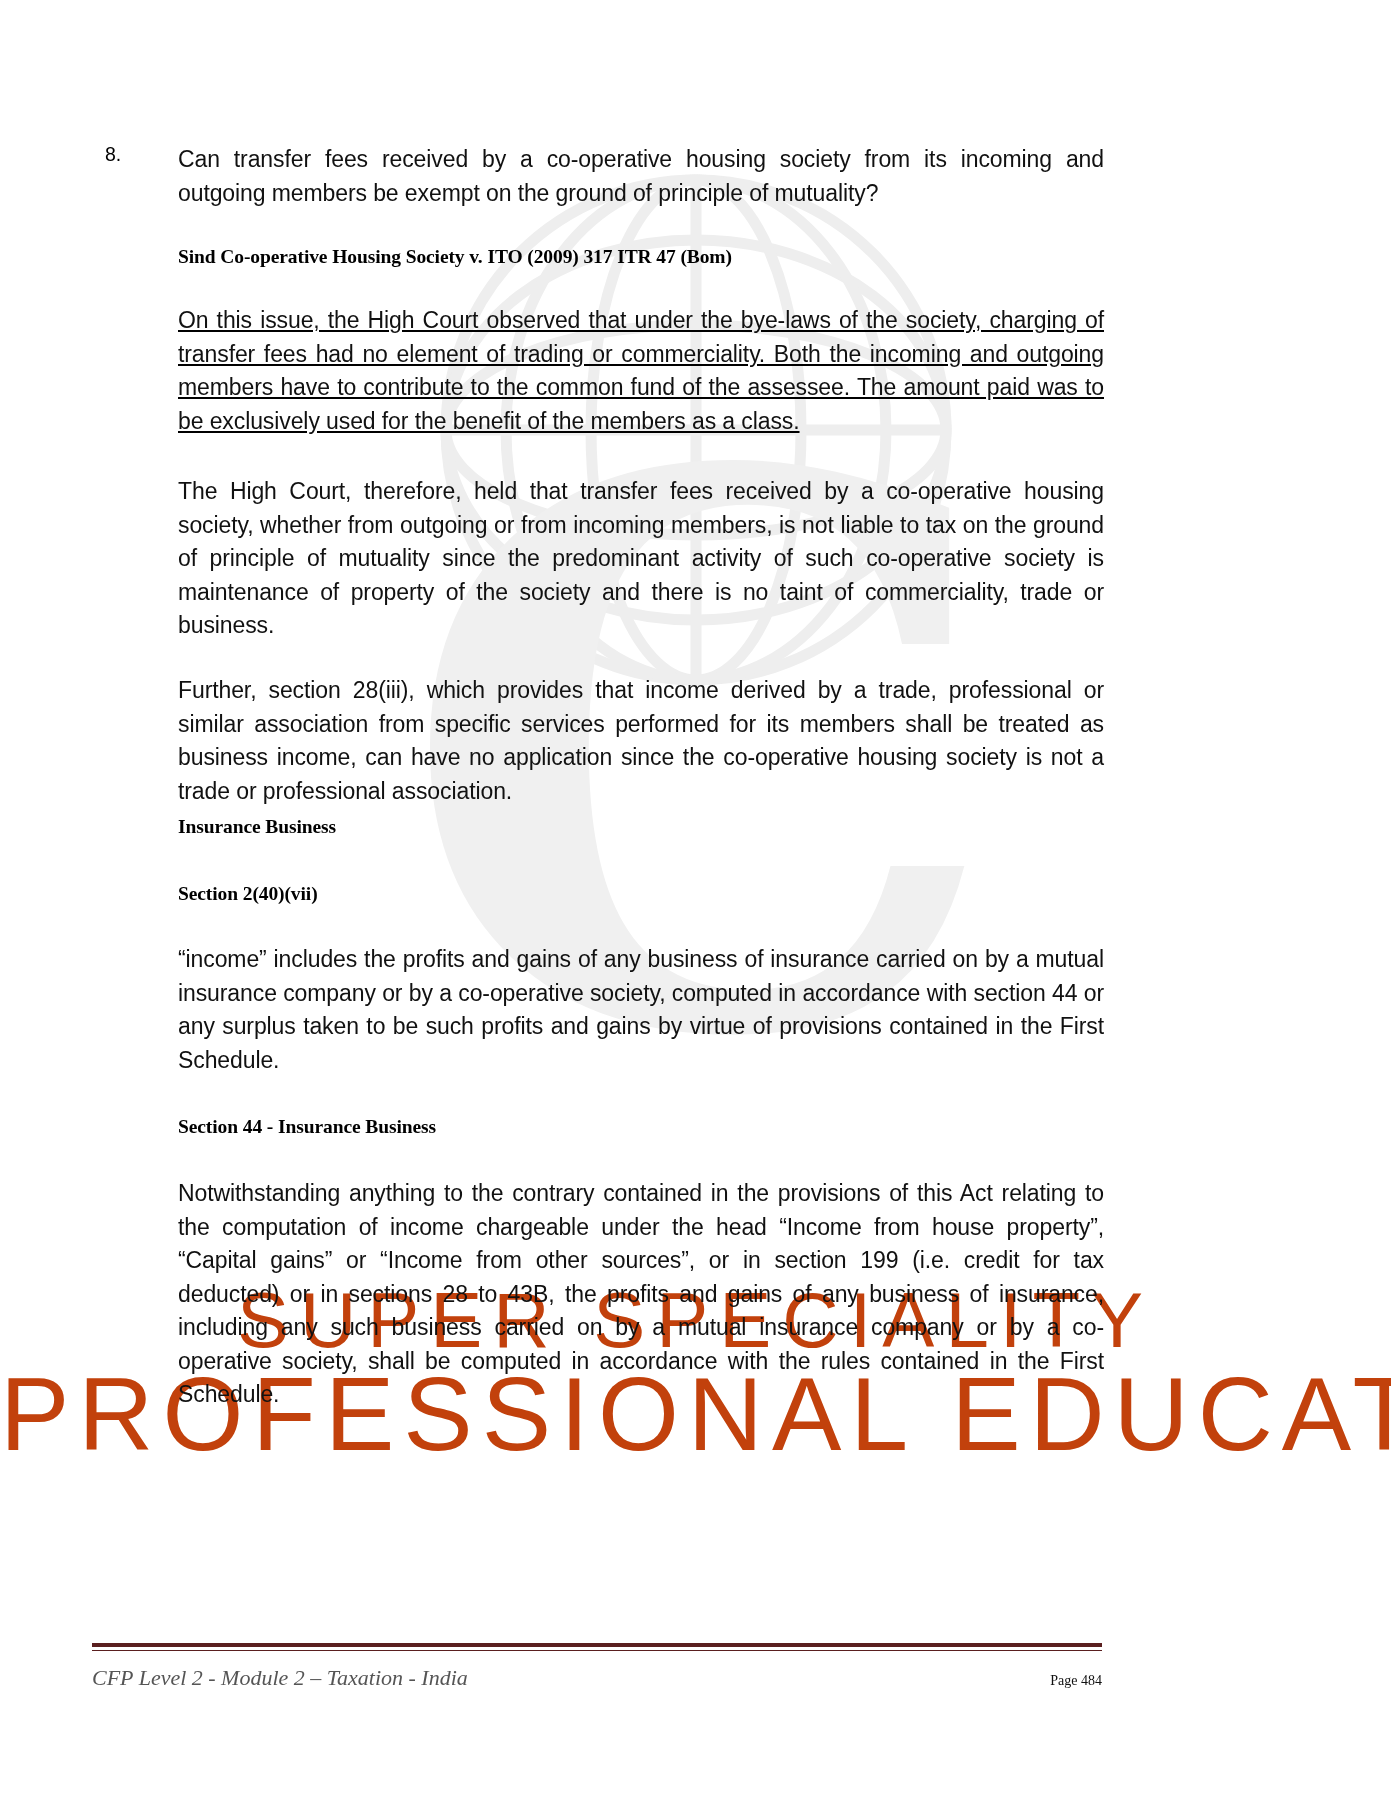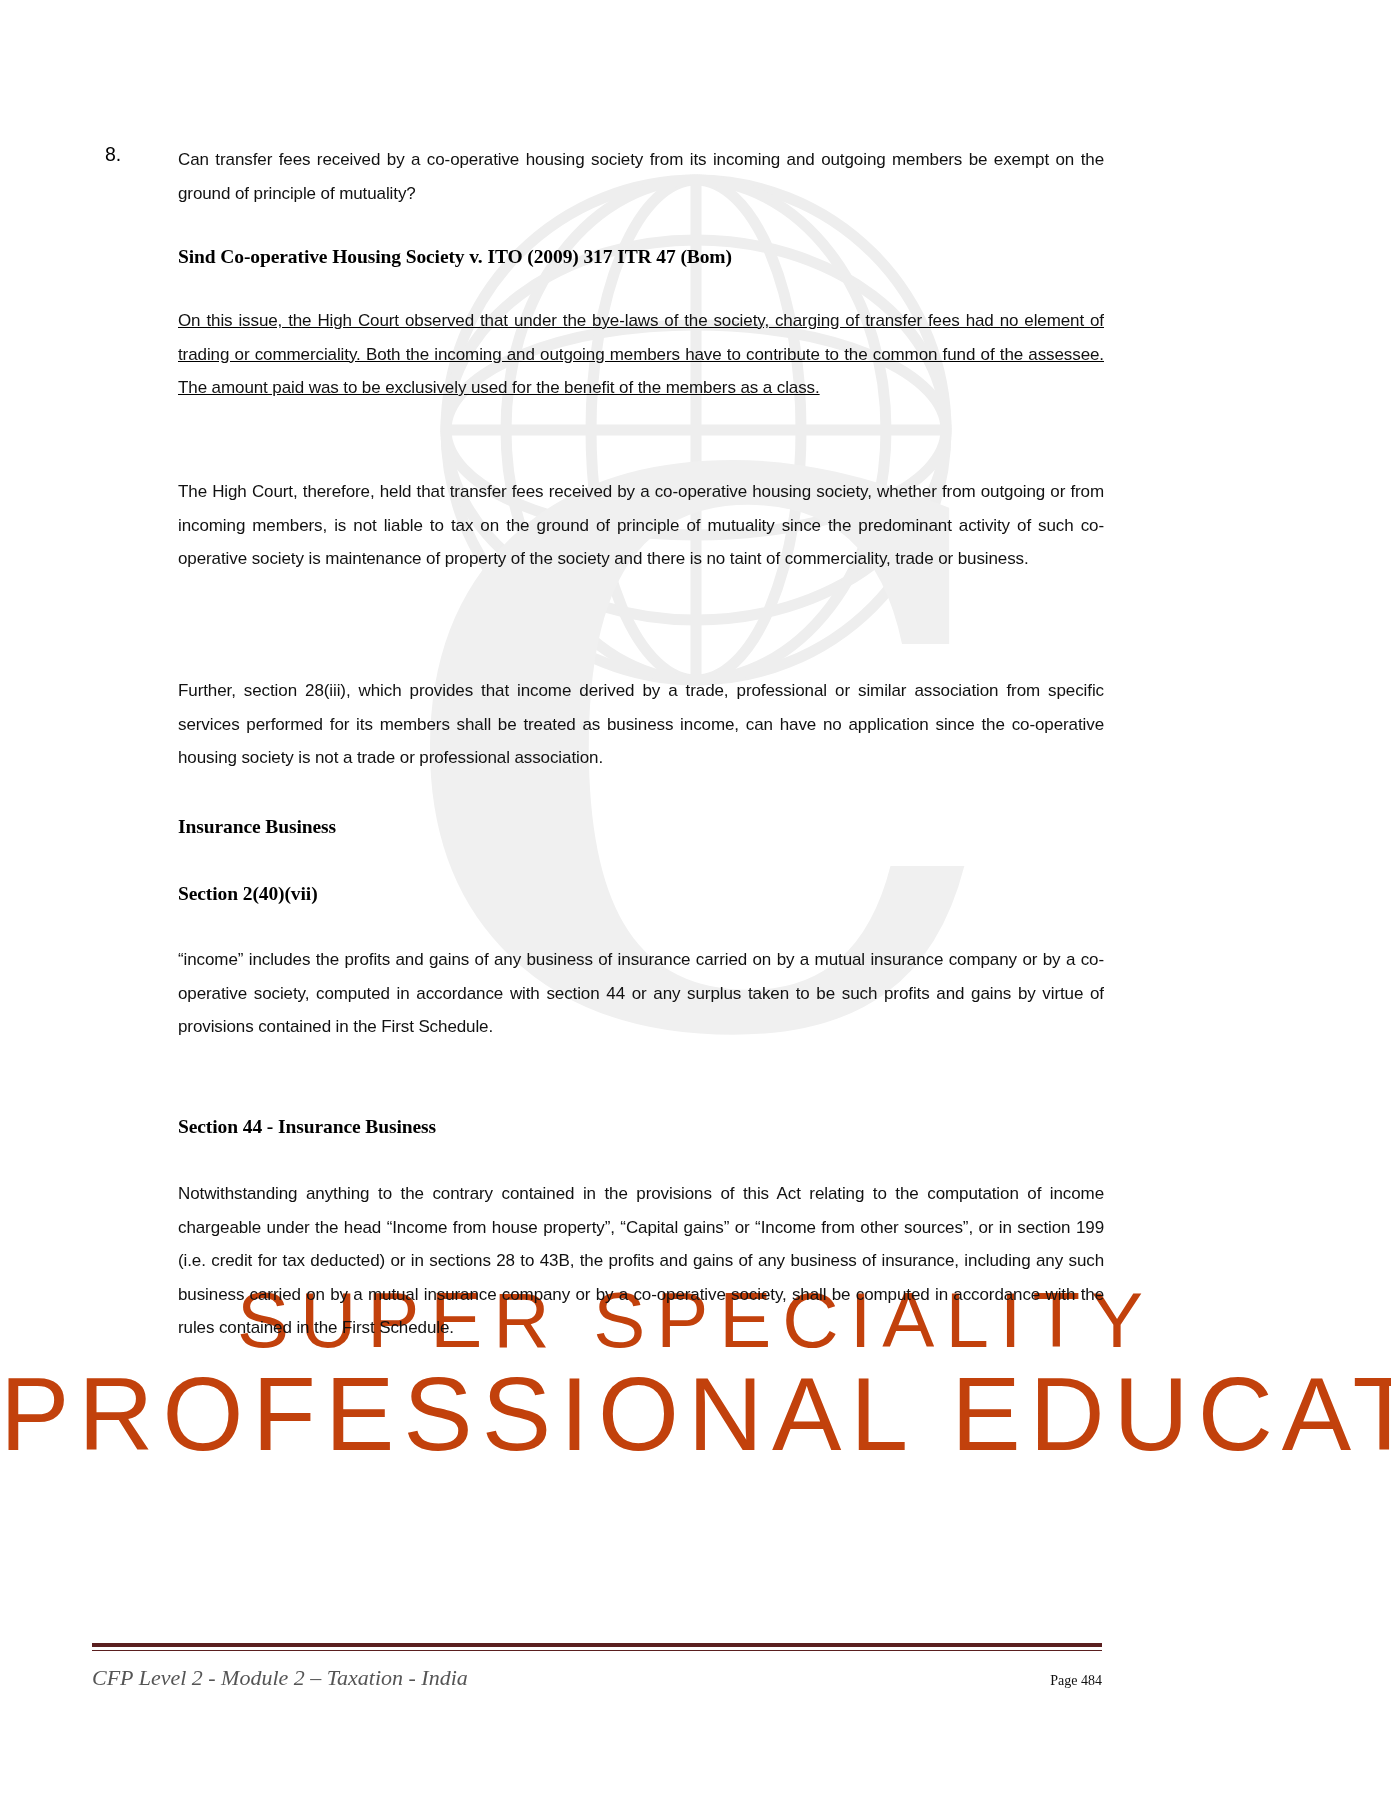--- a/index.html
+++ b/index.html
@@ -89,21 +89,21 @@
 
   .body-col {
     position: absolute;
     left: 178px;
     width: 926px;
   }
 
   p.para {
     margin: 0;
     font-family: "Liberation Sans", sans-serif;
-    font-size: 17px;
+    font-size: 23px;
     line-height: 33.5px;
     color: #111;
     text-align: justify;
     text-justify: inter-word;
     letter-spacing: -0.1px;
   }
 
   h3.head {
     margin: 0;
     font-family: Liberation Serif, serif;

